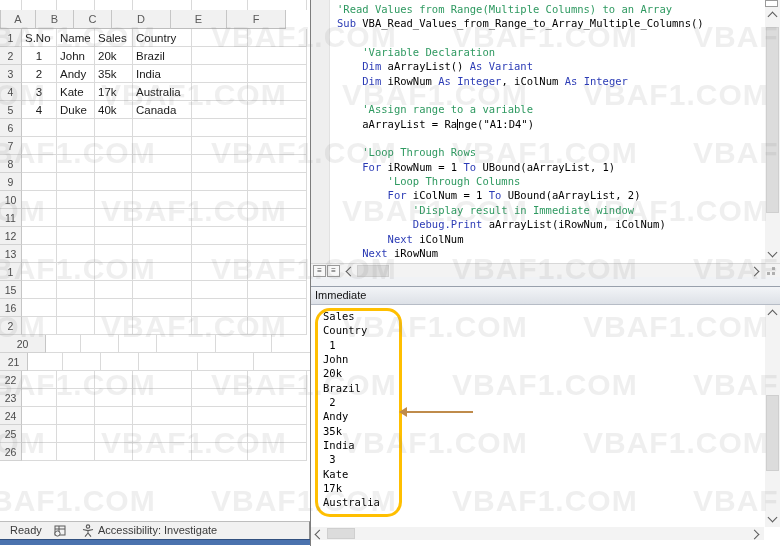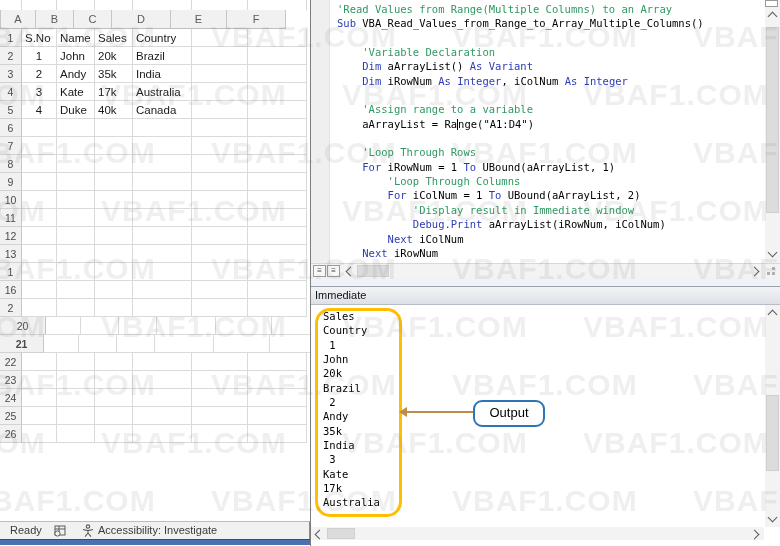--- a/index.html
+++ b/index.html
@@ -246,20 +246,29 @@
         <div class="g-row">
           <div class="rhead" style="width: 22px;">1</div>
           <div class="cell" style="width: 35px;"></div>
           <div class="cell" style="width: 38px;"></div>
           <div class="cell" style="width: 38px;"></div>
           <div class="cell" style="width: 59px;"></div>
           <div class="cell" style="width: 56px;"></div>
           <div class="cell" style="width: 59px;"></div>
         </div>
         <div class="g-row">
+          <div class="rhead" style="width: 22px;">15</div>
+          <div class="cell" style="width: 35px;"></div>
+          <div class="cell" style="width: 38px;"></div>
+          <div class="cell" style="width: 38px;"></div>
+          <div class="cell" style="width: 59px;"></div>
+          <div class="cell" style="width: 56px;"></div>
+          <div class="cell" style="width: 59px;"></div>
+        </div>
+        <div class="g-row">
           <div class="rhead" style="width: 22px;">16</div>
           <div class="cell" style="width: 35px;"></div>
           <div class="cell" style="width: 38px;"></div>
           <div class="cell" style="width: 38px;"></div>
           <div class="cell" style="width: 59px;"></div>
           <div class="cell" style="width: 56px;"></div>
           <div class="cell" style="width: 59px;"></div>
         </div>
         <div class="g-row">
           <div class="rhead" style="width: 22px;">2</div>
@@ -273,21 +282,21 @@
         <div class="g-row">
           <div class="rhead" style="width: 46px;">20</div>
           <div class="cell" style="width: 35px;"></div>
           <div class="cell" style="width: 38px;"></div>
           <div class="cell" style="width: 38px;"></div>
           <div class="cell" style="width: 59px;"></div>
           <div class="cell" style="width: 56px;"></div>
           <div class="cell" style="width: 59px;"></div>
         </div>
         <div class="g-row">
-          <div class="rhead" style="width: 44px; font-weight: bold;">21</div>
+          <div class="rhead" style="width: 28px;">21</div>
           <div class="cell" style="width: 35px;"></div>
           <div class="cell" style="width: 38px;"></div>
           <div class="cell" style="width: 38px;"></div>
           <div class="cell" style="width: 59px;"></div>
           <div class="cell" style="width: 56px;"></div>
           <div class="cell" style="width: 59px;"></div>
         </div>
         <div class="g-row">
           <div class="rhead" style="width: 22px;">22</div>
           <div class="cell" style="width: 35px;"></div>
@@ -382,21 +391,20 @@
       <span class="t">Immediate</span>
       <div id="imm-close">×</div>
     </div>
 
     <div id="imm-body">
       <div id="imm-text"><div>Sales</div><div>Country</div><div> 1</div><div>John</div><div>20k</div><div>Brazil</div><div> 2</div><div>Andy</div><div>35k</div><div>India</div><div> 3</div><div>Kate</div><div>17k</div><div>Australia</div></div>
 
       <div id="out-rect"></div>
       <div id="out-arrow-line"></div>
       <div id="out-arrow-head"></div>
-      <div id="out-box">Output</div>
 
       <div class="sb-track" style="left:454px;top:0;width:15px;height:222px">
         <span class="chv up" style="left:4px;top:6px"></span>
         <div class="sb-thumb" style="left:1px;top:90px;width:13px;height:76px"></div>
         <span class="chv down" style="left:4px;top:209px"></span>
       </div>
     </div>
 
     <div class="sb-track" style="left:0;top:527px;width:453px;height:13px">
       <span class="chv left" style="left:5px;top:4px"></span>

